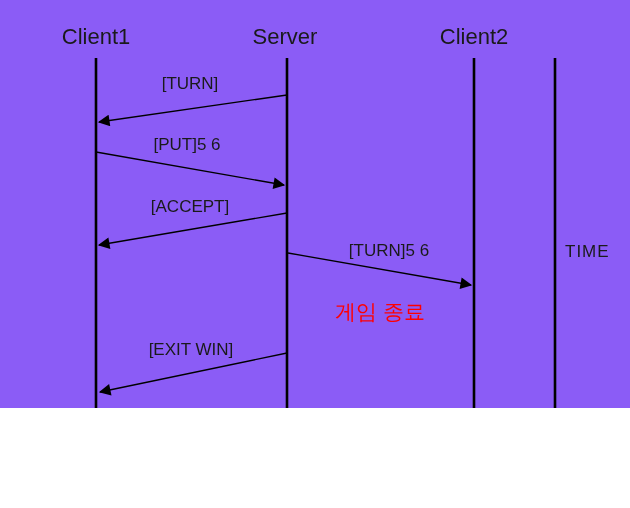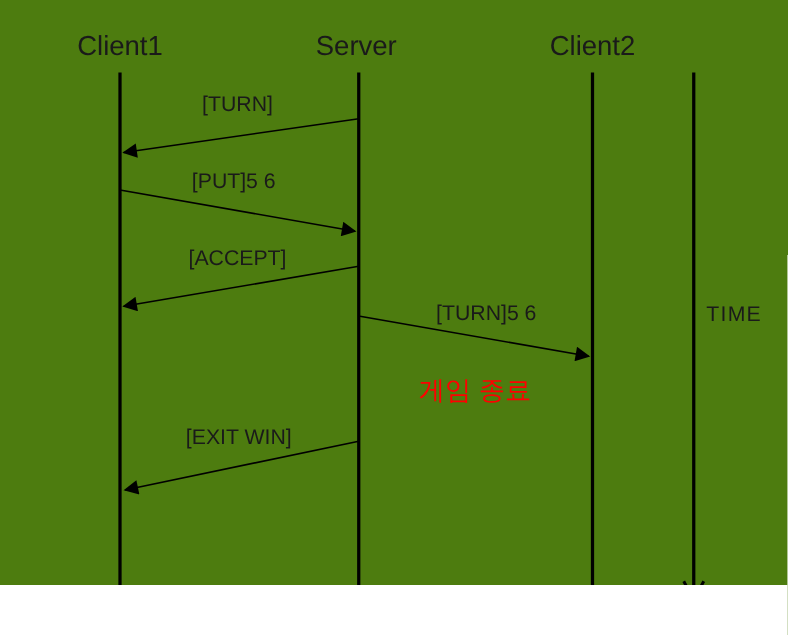--- a/index.html
+++ b/index.html
@@ -6,22 +6,22 @@
     margin: 0;
     padding: 0;
     width: 630px;
     height: 508px;
     background: #ffffff;
     font-family: "Liberation Sans", "DejaVu Sans", sans-serif;
   }
   .stage {
     position: relative;
     width: 630px;
-    height: 468px;
-    background: #4d7c0f;
+    height: 408px;
+    background: #8b5cf6;
     overflow: hidden;
   }
   svg { display: block; }
   .actor-label {
     font-size: 22px;
     fill: #1a1a1a;
     font-family: "Liberation Sans", "DejaVu Sans", sans-serif;
   }
   .msg-label {
     font-size: 17px;

